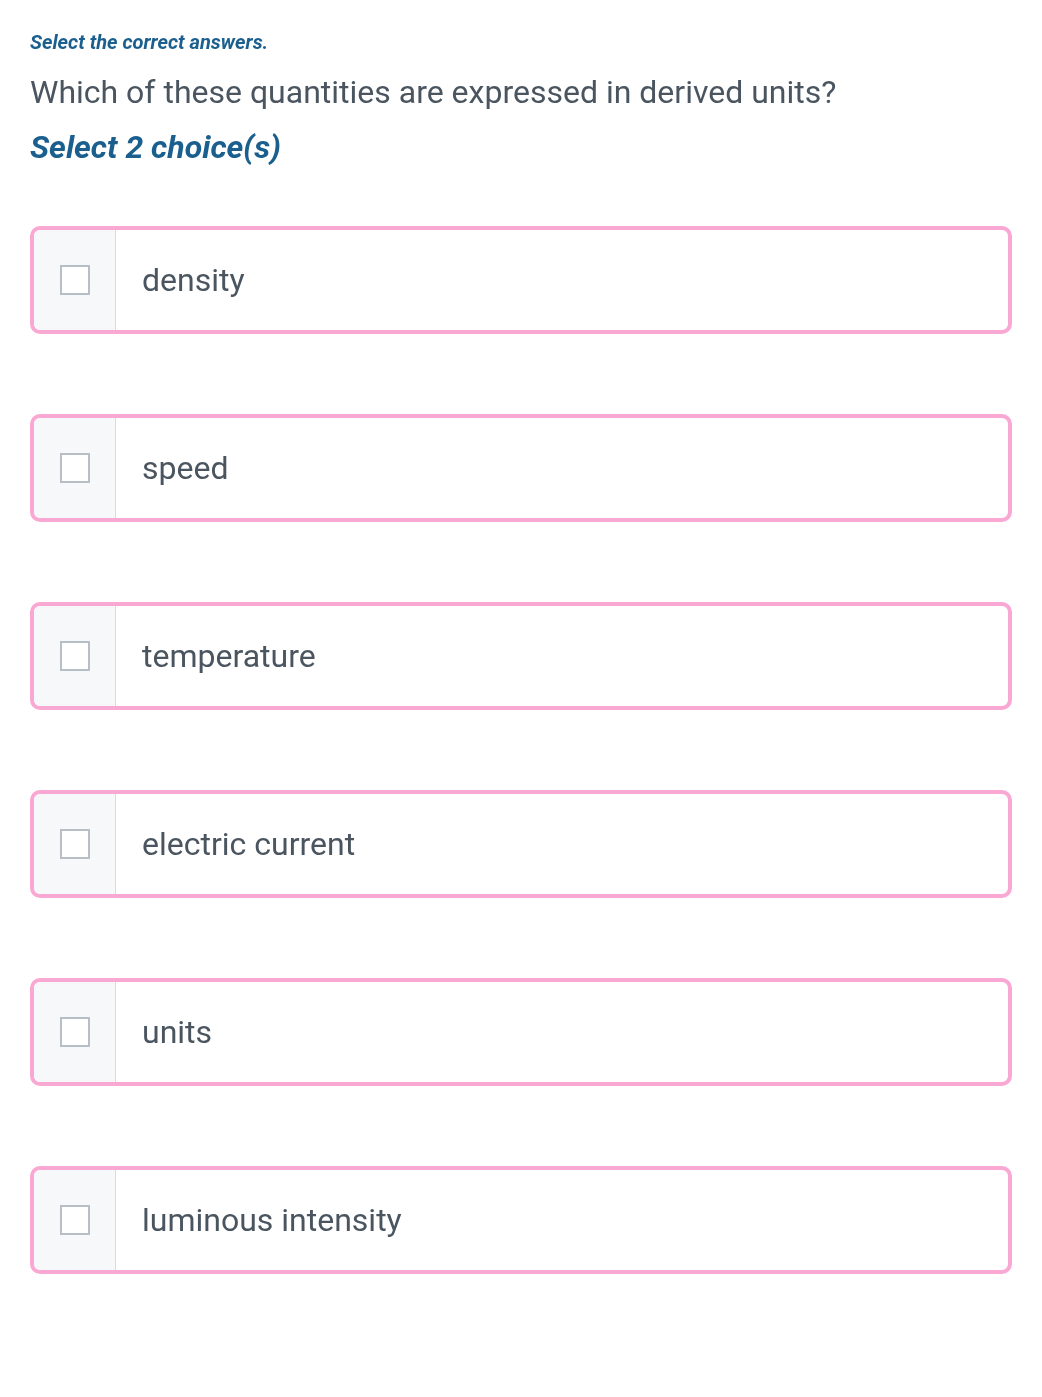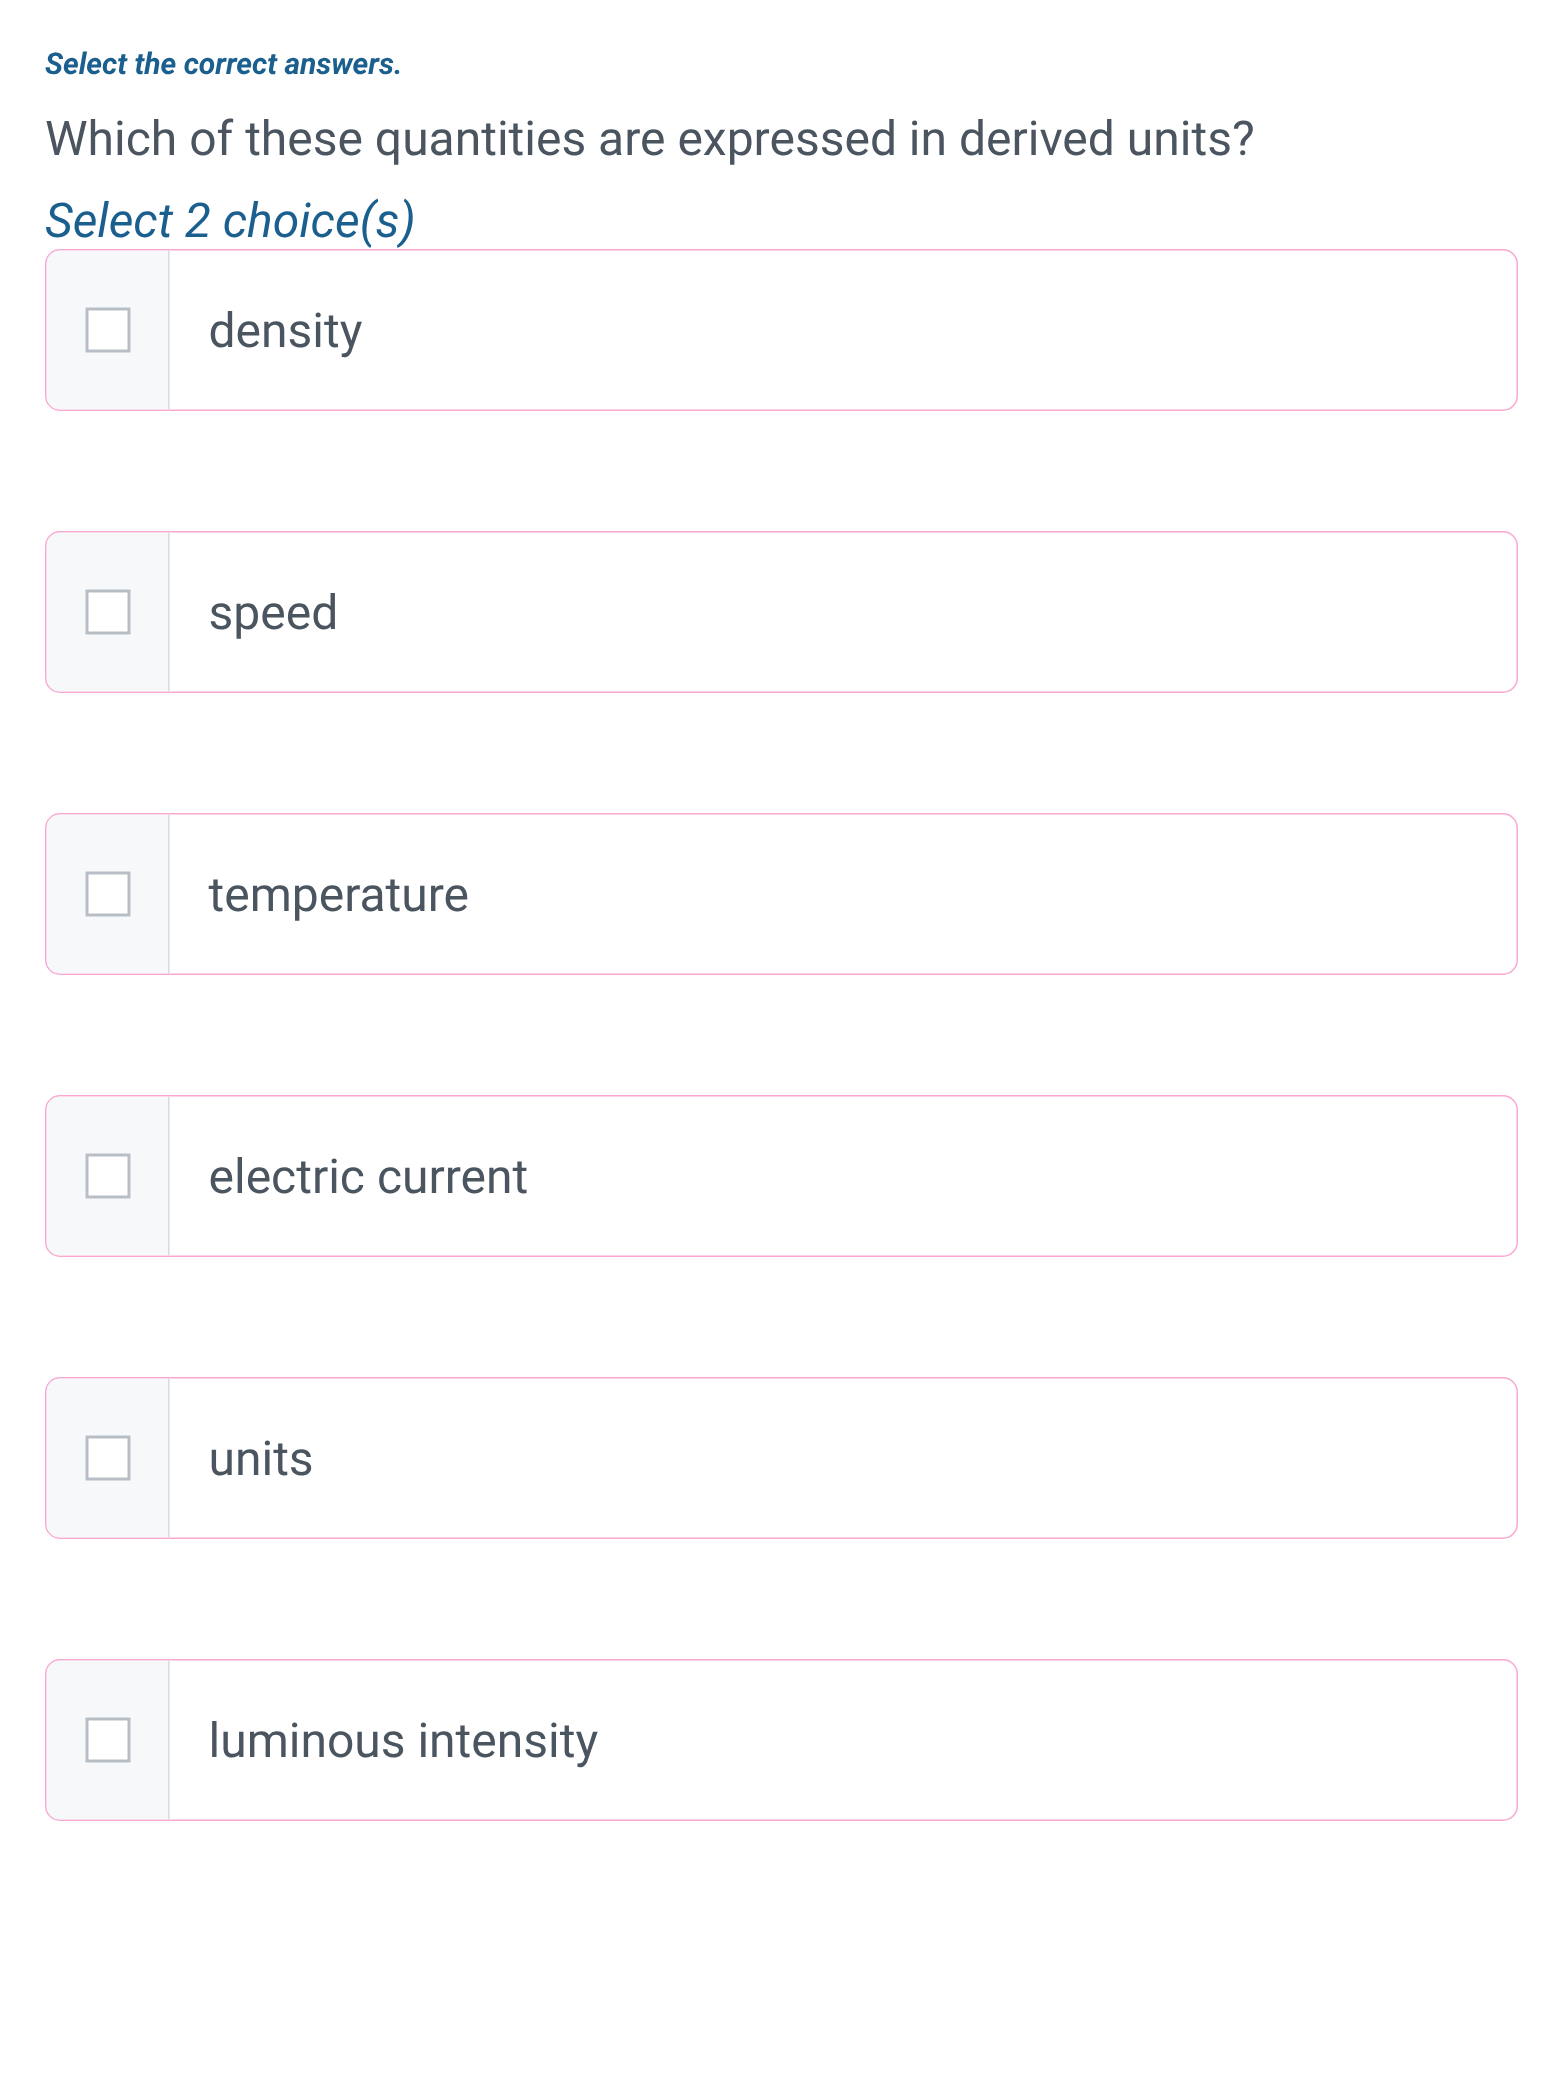--- a/index.html
+++ b/index.html
@@ -23,32 +23,33 @@
     .question-text {
       color: #4a5560;
       font-size: 32px;
       font-weight: 400;
       margin-bottom: 14px;
       line-height: 1.3;
     }
     .select-count {
       color: #1a5f8e;
       font-size: 32px;
-      font-weight: 400;
+      font-weight: 700;
       font-style: italic;
+      margin-bottom: 60px;
     }
     .choices-container {
       display: flex;
       flex-direction: column;
       gap: 80px;
     }
     .choice-row {
       display: flex;
       align-items: stretch;
-      border: 1px solid #f9a8d4;
+      border: 4px solid #f9a8d4;
       border-radius: 10px;
       overflow: hidden;
       min-height: 108px;
       cursor: pointer;
     }
     .checkbox-cell {
       width: 82px;
       background: #f7f8f9;
       border-right: 1px solid #d8dce0;
       display: flex;

